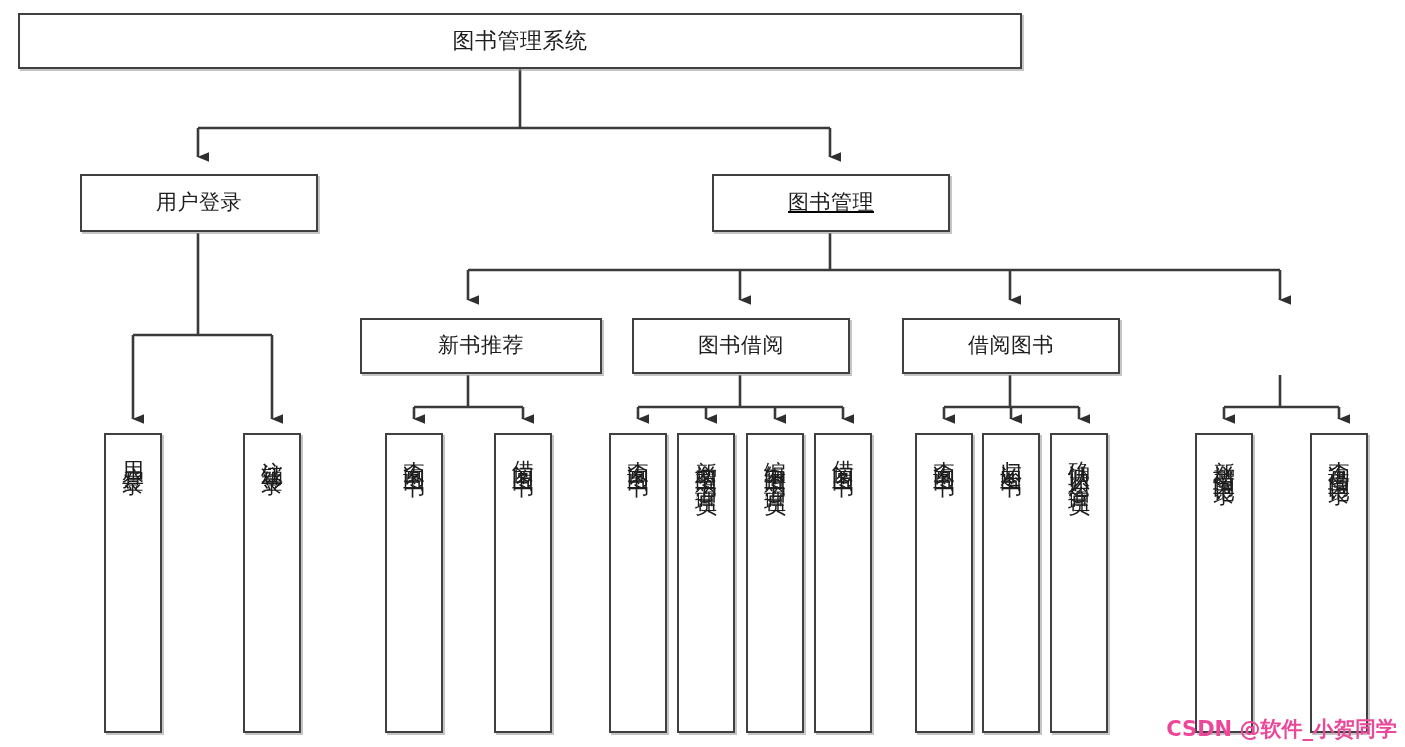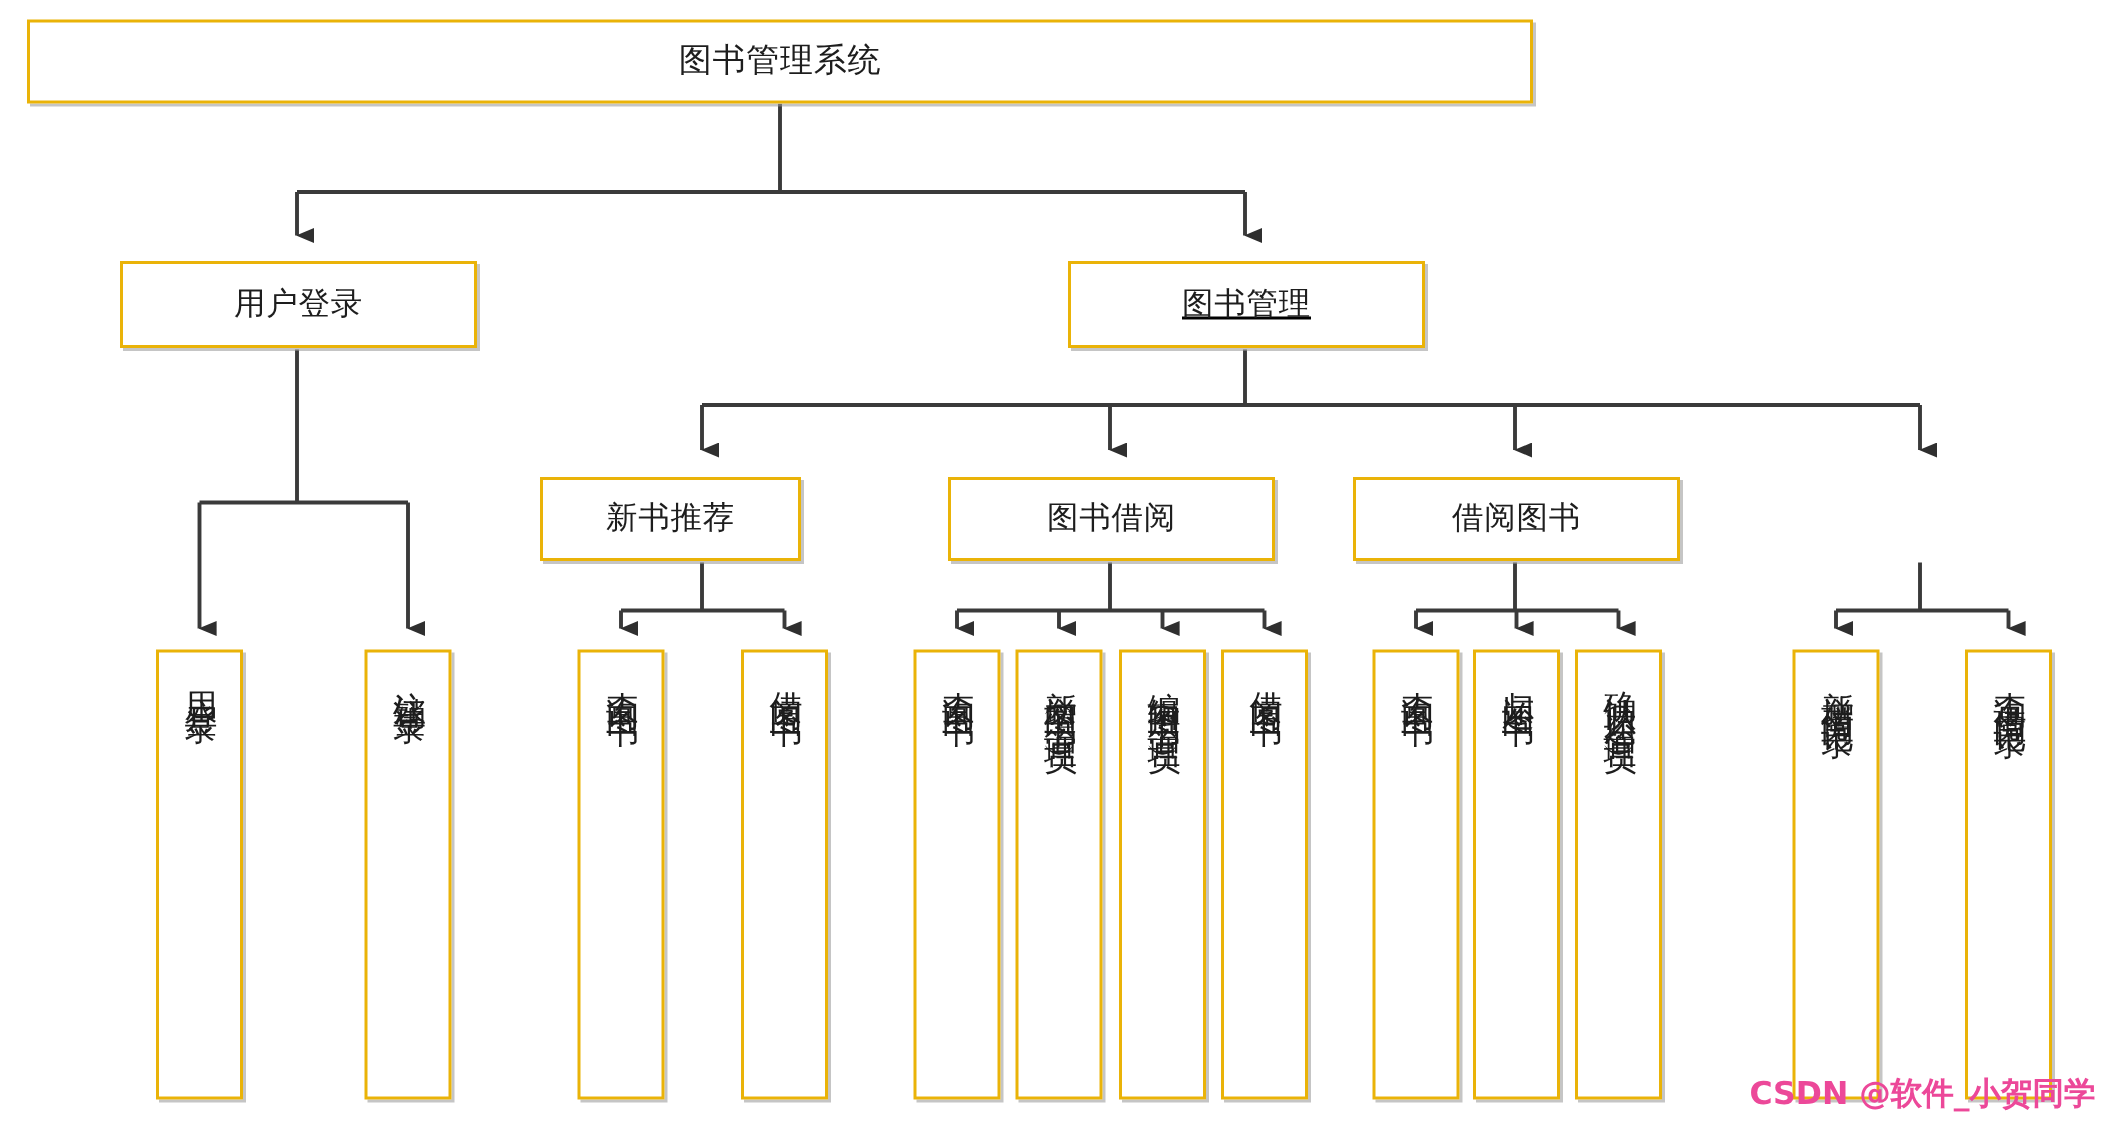--- a/index.html
+++ b/index.html
@@ -23,21 +23,21 @@
     left: 0;
     top: 0;
     width: 1405px;
     height: 747px;
   }
   
   .node {
     position: absolute;
     box-sizing: border-box;
     background: #ffffff;
-    border: 2px solid #eab308;
+    border: 2px solid #404040;
     box-shadow: 2px 2px 0 0 rgba(150,150,150,0.55);
     display: flex;
     align-items: center;
     justify-content: center;
     z-index: 3;
   }
   .node .node-label {
     color: #1d1d1d;
     letter-spacing: 0.5px;
     white-space: nowrap;
@@ -139,21 +139,21 @@
   </div>
 
   <div class="node horiz" style="left:80px; top:174px; width:238px; height:58px;">
     <span class="node-label">用户登录</span>
   </div>
 
   <div class="node horiz" style="left:712px; top:174px; width:238px; height:58px;text-decoration:underline;">
     <span class="node-label">图书管理</span>
   </div>
 
-  <div class="node horiz" style="left:360px; top:318px; width:174px; height:56px;">
+  <div class="node horiz" style="left:360px; top:318px; width:242px; height:56px;">
     <span class="node-label">新书推荐</span>
   </div>
 
   <div class="node horiz" style="left:632px; top:318px; width:218px; height:56px;">
     <span class="node-label">图书借阅</span>
   </div>
 
   <div class="node horiz" style="left:902px; top:318px; width:218px; height:56px;">
     <span class="node-label">借阅图书</span>
   </div>

